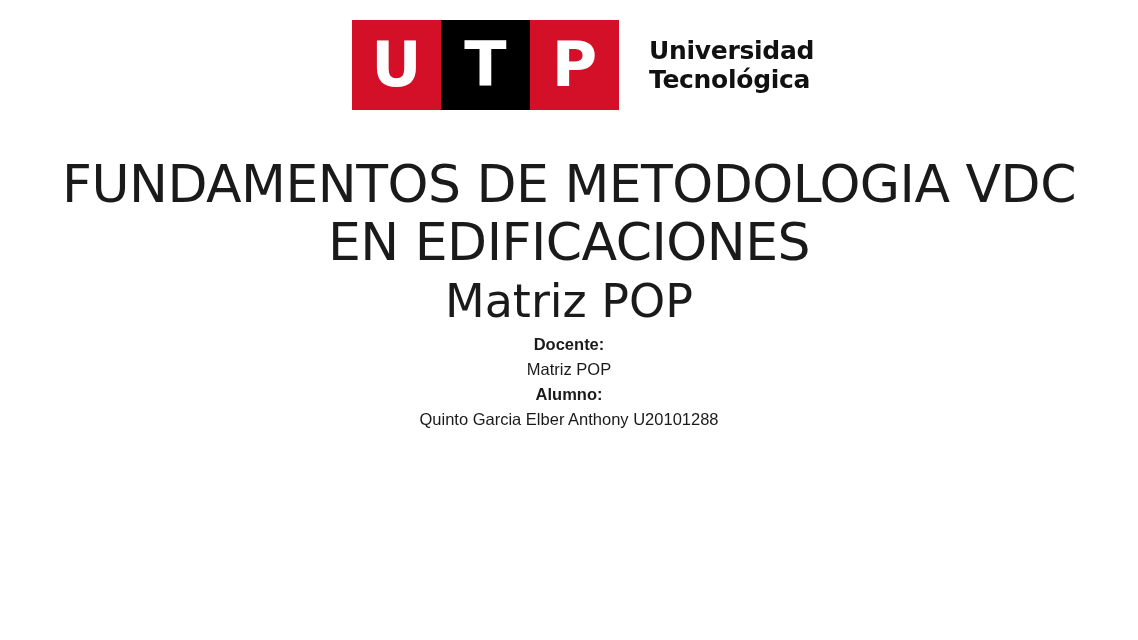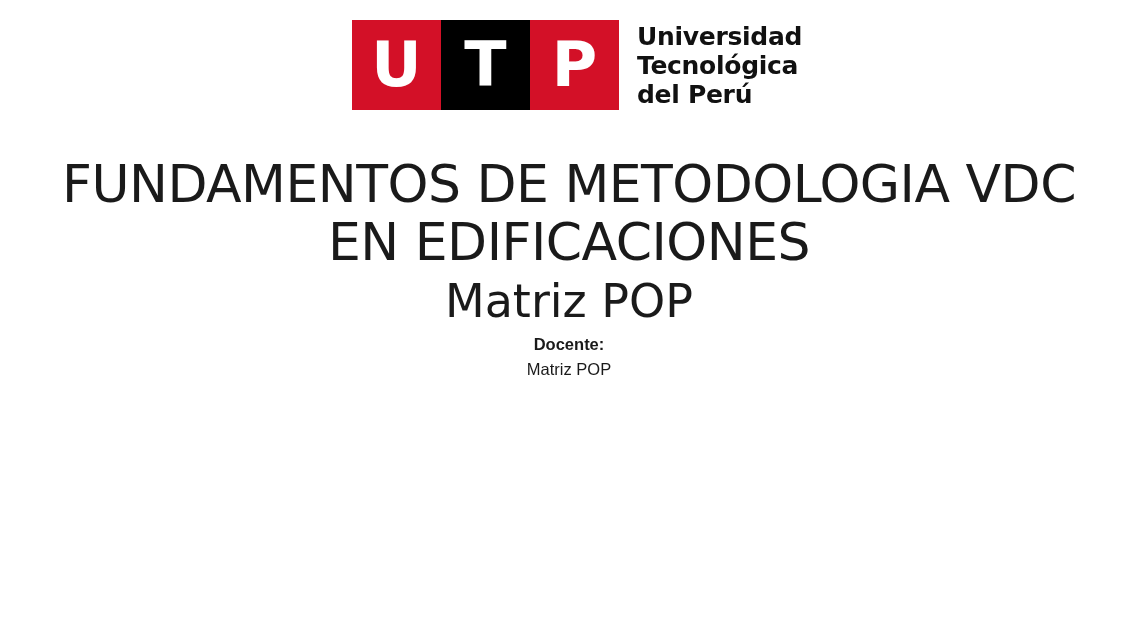--- a/index.html
+++ b/index.html
@@ -42,21 +42,21 @@
     color: #ffffff;
     font-family: "DejaVu Sans", sans-serif;
     font-weight: 700;
     font-size: 62px;
     line-height: 1;
     letter-spacing: 0px;
   }
   .logo-block.red { background: #d31027; }
   .logo-block.black { background: #000000; }
   .logo-text {
-    margin-left: 18px;
+    margin-left: 30px;
     font-family: "DejaVu Sans", sans-serif;
     font-weight: 700;
     font-size: 25px;
     line-height: 1.16;
     color: #111111;
     letter-spacing: -0.3px;
   }
 
   
   .title-block {
@@ -111,28 +111,29 @@
 
   <div class="logo-wrap">
     <div class="logo-blocks">
       <div class="logo-block red">U</div>
       <div class="logo-block black">T</div>
       <div class="logo-block red">P</div>
     </div>
     <div class="logo-text">
       <div>Universidad</div>
       <div>Tecnológica</div>
-      <div>del Perú</div>
     </div>
   </div>
 
   <div class="title-block">
     <div class="title-line">FUNDAMENTOS DE METODOLOGIA VDC</div>
     <div class="title-line second">EN EDIFICACIONES</div>
     <div class="subtitle-line">Matriz POP</div>
   </div>
 
   <div class="credits">
     <div class="credit-row label">Docente:</div>
     <div class="credit-row">Matriz POP</div>
+    <div class="credit-row label">Alumno:</div>
+    <div class="credit-row">Quinto Garcia Elber Anthony U20101288</div>
   </div>
 
 </div>
 
 </body></html>

